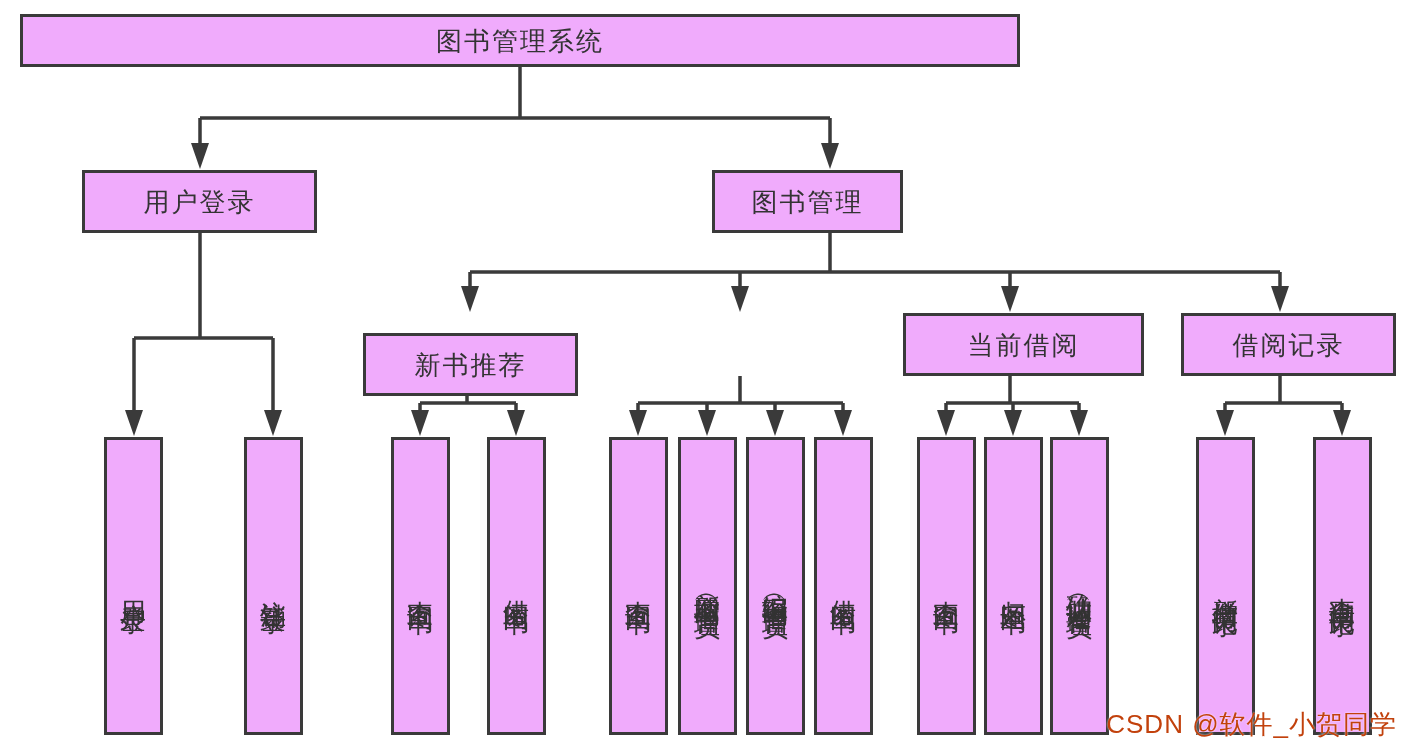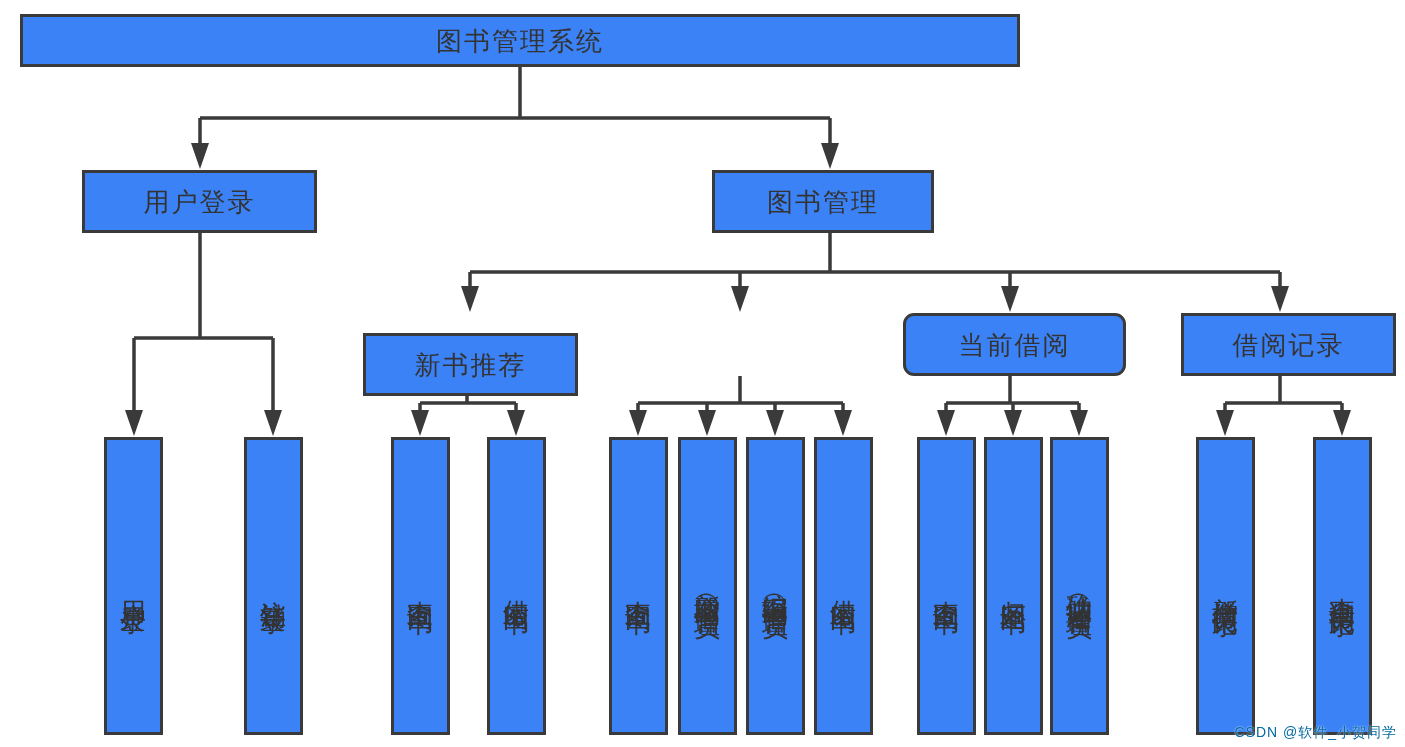--- a/index.html
+++ b/index.html
@@ -17,21 +17,21 @@
   }
   #connectors {
     position: absolute;
     left: 0;
     top: 0;
     z-index: 1;
   }
   .node {
     position: absolute;
     box-sizing: border-box;
-    background: #3b82f6;
+    background: #f0abfc;
     border: 3px solid #3a3a3a;
     color: #333333;
     display: flex;
     align-items: center;
     justify-content: center;
     line-height: 1;
     z-index: 2;
   }
   .node.h {
     font-size: 26px;
@@ -43,48 +43,48 @@
     writing-mode: vertical-rl;
     text-orientation: mixed;
     top: 437px;
     width: 59px;
     height: 298px;
   }
   
   #n-root            { left: 20px;   top: 14px;  width: 1000px; height: 53px; }
   
   #n-user-login      { left: 82px;   top: 170px; width: 235px;  height: 63px; }
-  #n-book-mgmt       { left: 712px;  top: 170px; width: 222px;  height: 63px; }
+  #n-book-mgmt       { left: 712px;  top: 170px; width: 191px;  height: 63px; }
   
   #n-new-books       { left: 363px;  top: 313px; width: 215px;  height: 63px; margin-top: 20px; }
   #n-book-borrow     { left: 633px;  top: 313px; width: 215px;  height: 63px; }
-  #n-current-borrow  { left: 903px;  top: 313px; width: 223px;  height: 63px; border-radius: 11px; }
+  #n-current-borrow  { left: 903px;  top: 313px; width: 241px;  height: 63px; }
   #n-borrow-records  { left: 1173px; top: 313px; width: 215px;  height: 63px; margin-left: 8px; }
   
   #n-ul-login   { left: 104px; }
   #n-ul-logout  { left: 244px; }
   #n-nb-query   { left: 391px; }
   #n-nb-borrow  { left: 487px; }
   #n-bb-query   { left: 609px; }
   #n-bb-add     { left: 678px; }
   #n-bb-edit    { left: 746px; }
   #n-bb-borrow  { left: 814px; }
   #n-cb-query   { left: 917px; }
   #n-cb-return  { left: 984px; }
   #n-cb-confirm { left: 1050px; }
   #n-br-add     { left: 1196px; }
   #n-br-query   { left: 1313px; }
 
   #watermark {
     position: absolute;
     right: 8px;
     bottom: 5px;
-    font-size: 14px;
+    font-size: 26px;
     letter-spacing: 1px;
-    color: #0369a1;
+    color: #c2410c;
     text-shadow: 0 0 2px #ffffff;
     z-index: 3;
     white-space: nowrap;
   }
 </style>
 </head>
 <body>
 
 <div id="canvas">
 

